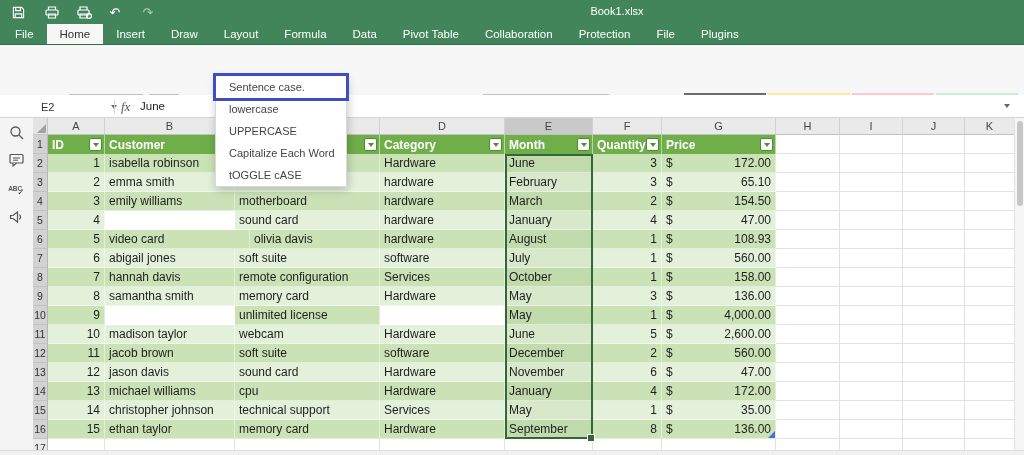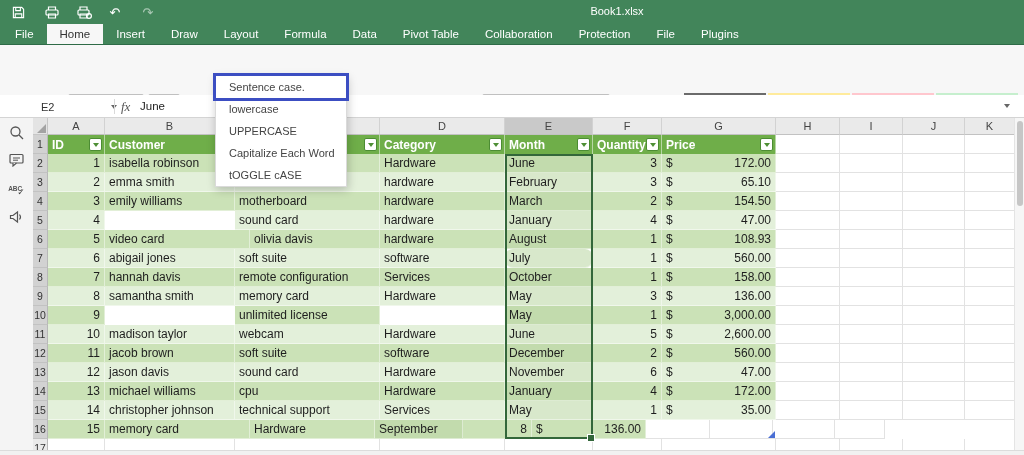--- a/index.html
+++ b/index.html
@@ -527,21 +527,21 @@
         <div class="cell white" style="width: 63px;"></div>
         <div class="cell white" style="width: 62px;"></div>
         <div class="cell white" style="width: 50px;"></div>
       </div>
       <div class="grid-row">
         <div class="rh">7</div>
         <div class="cell b2 rightal" style="width: 57px;">6</div>
         <div class="cell b2" style="width: 130px;">abigail jones</div>
         <div class="cell b2" style="width: 145px;">soft suite</div>
         <div class="cell b2" style="width: 125px;">software</div>
-        <div class="cell b2 mcol" style="width: 88px; border-radius: 8px;">July</div>
+        <div class="cell b2 mcol" style="width: 88px;">July</div>
         <div class="cell b2 rightal" style="width: 69px;">1</div>
         <div class="cell b2 pricecell" style="width: 114px;">
           <span>$</span>
           <span>560.00</span>
         </div>
         <div class="cell white" style="width: 64px;"></div>
         <div class="cell white" style="width: 63px;"></div>
         <div class="cell white" style="width: 62px;"></div>
         <div class="cell white" style="width: 50px;"></div>
       </div>
@@ -582,21 +582,21 @@
       <div class="grid-row">
         <div class="rh">10</div>
         <div class="cell b1 rightal" style="width: 57px;">9</div>
         <div class="cell b1" style="width: 130px; margin-top: 44px;">mia davis</div>
         <div class="cell b1" style="width: 145px;">unlimited license</div>
         <div class="cell b1" style="width: 125px; margin-top: 40px;">License</div>
         <div class="cell b1 mcol" style="width: 88px;">May</div>
         <div class="cell b1 rightal" style="width: 69px;">1</div>
         <div class="cell b1 pricecell" style="width: 114px;">
           <span>$</span>
-          <span>3,000.00</span>
+          <span>4,000.00</span>
         </div>
         <div class="cell white" style="width: 64px;"></div>
         <div class="cell white" style="width: 63px;"></div>
         <div class="cell white" style="width: 62px;"></div>
         <div class="cell white" style="width: 50px;"></div>
       </div>
       <div class="grid-row">
         <div class="rh">11</div>
         <div class="cell b2 rightal" style="width: 57px;">10</div>
         <div class="cell b2" style="width: 130px;">madison taylor</div>
@@ -677,20 +677,21 @@
           <span>35.00</span>
         </div>
         <div class="cell white" style="width: 64px;"></div>
         <div class="cell white" style="width: 63px;"></div>
         <div class="cell white" style="width: 62px;"></div>
         <div class="cell white" style="width: 50px;"></div>
       </div>
       <div class="grid-row">
         <div class="rh">16</div>
         <div class="cell b1 rightal" style="width: 57px;">15</div>
+        <div class="cell b1" style="width: 130px;">ethan taylor</div>
         <div class="cell b1" style="width: 145px;">memory card</div>
         <div class="cell b1" style="width: 125px;">Hardware</div>
         <div class="cell b1 mcol" style="width: 88px;">September</div>
         <div class="cell b1 rightal" style="width: 69px;">8</div>
         <div class="cell b1 pricecell" style="width: 114px;">
           <span>$</span>
           <span>136.00</span>
         </div>
         <div class="cell white" style="width: 64px;"></div>
         <div class="cell white" style="width: 63px;"></div>

